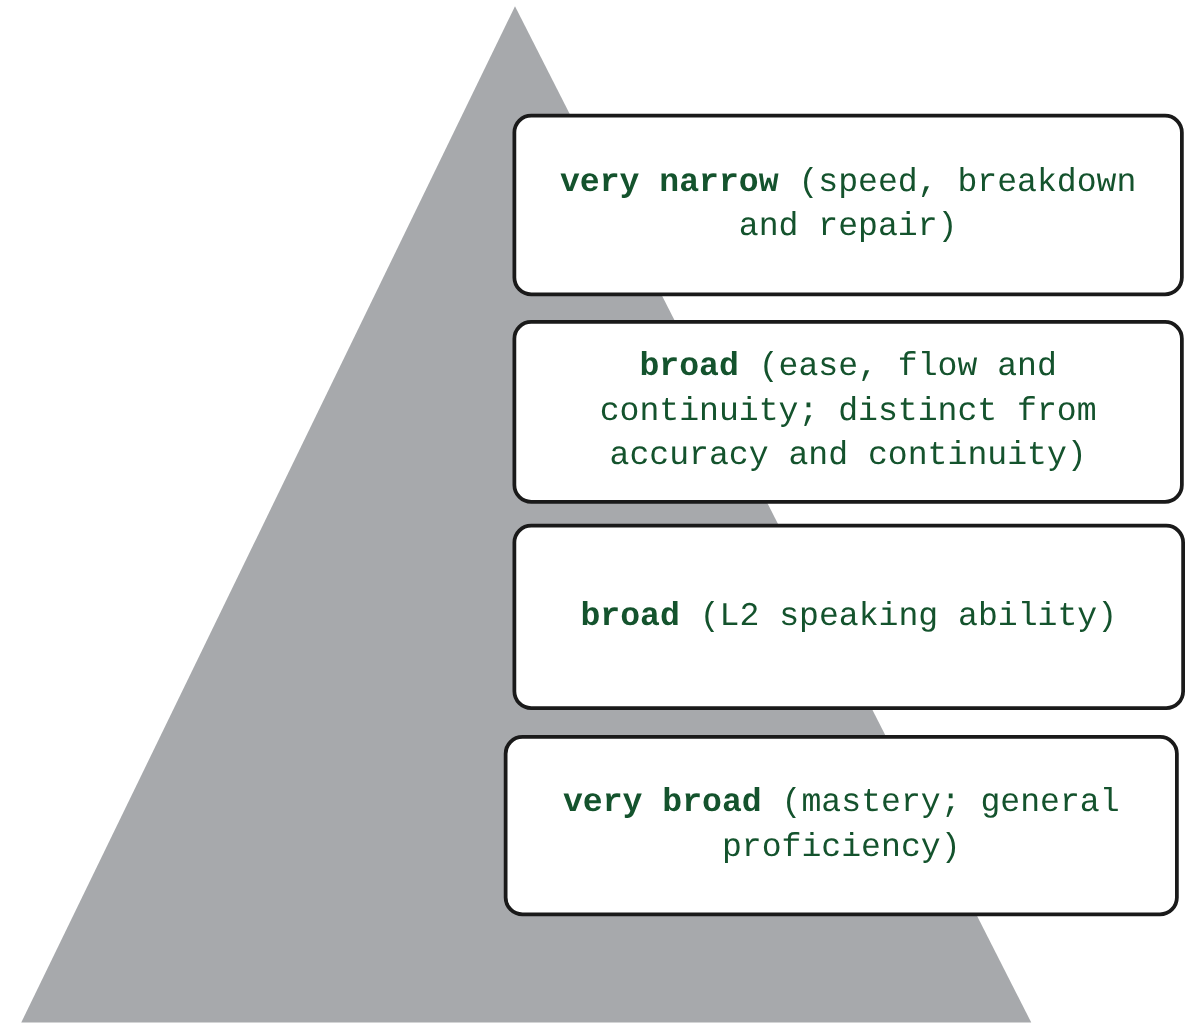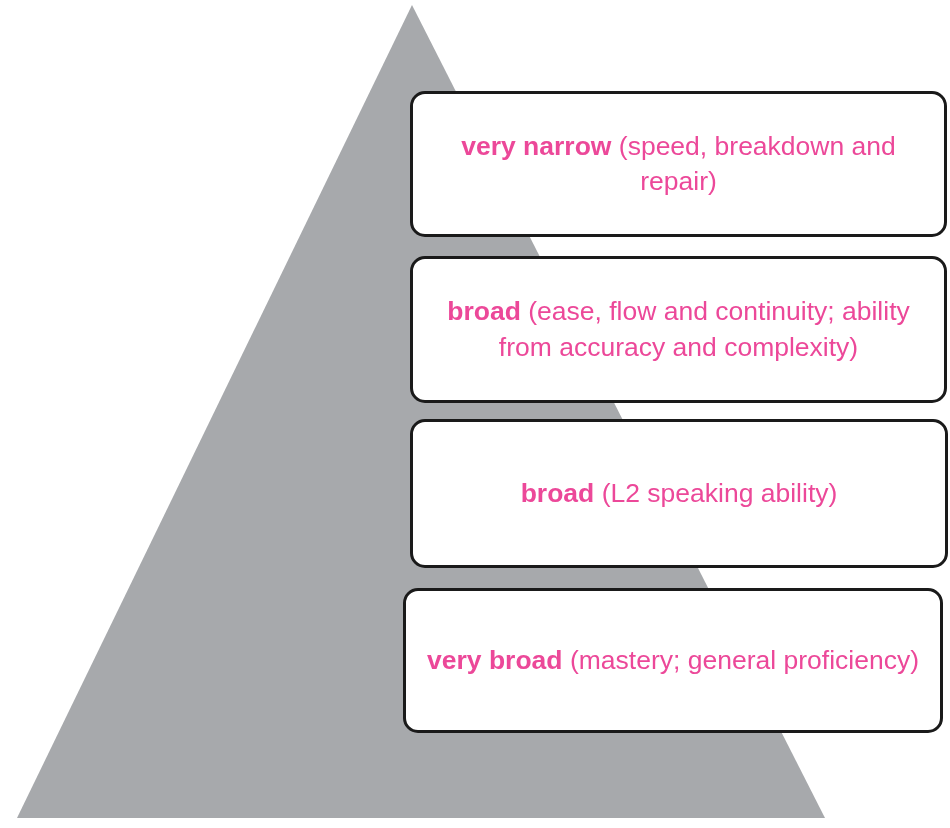--- a/index.html
+++ b/index.html
@@ -35,22 +35,23 @@
     justify-content: center;
     text-align: center;
   }
   .level-text {
     display: block;
     width: 100%;
     padding: 0 20px;
     box-sizing: border-box;
     font-size: 26.5px;
     line-height: 1.34;
-    color: #ec4899;
+    color: #14532d;
     font-weight: 400;
+    font-family: Liberation Mono, monospace;
   }
   .level-term {
     font-weight: 700;
   }
   #box-very-narrow {
     left: 410px;
     top: 91px;
     width: 537px;
     height: 146px;
   }
@@ -81,21 +82,21 @@
 
   <svg id="pyramid-layer" viewBox="0 0 950 828" width="950" height="828" aria-hidden="true">
     <polygon points="412,5 825,818 17,818" fill="#a7a9ac"></polygon>
   </svg>
 
   <div class="level-box" id="box-very-narrow">
     <span class="level-text"><span class="level-term">very narrow</span><span class="level-desc"> (speed, breakdown and repair)</span></span>
   </div>
 
   <div class="level-box" id="box-narrow">
-    <span class="level-text"><span class="level-term">broad</span><span class="level-desc"> (ease, flow and continuity; ability from accuracy and complexity)</span></span>
+    <span class="level-text"><span class="level-term">broad</span><span class="level-desc"> (ease, flow and continuity; distinct from accuracy and continuity)</span></span>
   </div>
 
   <div class="level-box" id="box-broad">
     <span class="level-text"><span class="level-term">broad</span><span class="level-desc"> (L2 speaking ability)</span></span>
   </div>
 
   <div class="level-box" id="box-very-broad">
     <span class="level-text"><span class="level-term">very broad</span><span class="level-desc"> (mastery; general proficiency)</span></span>
   </div>
 

